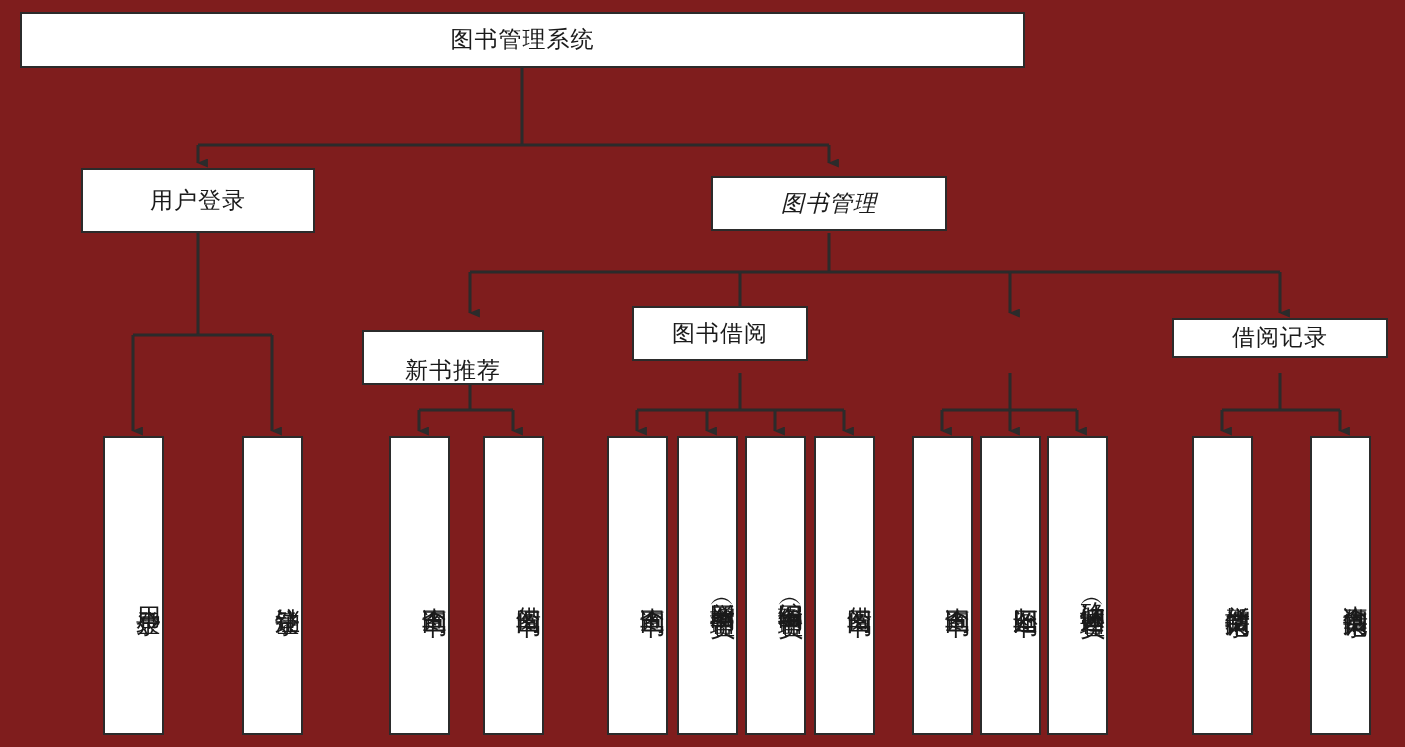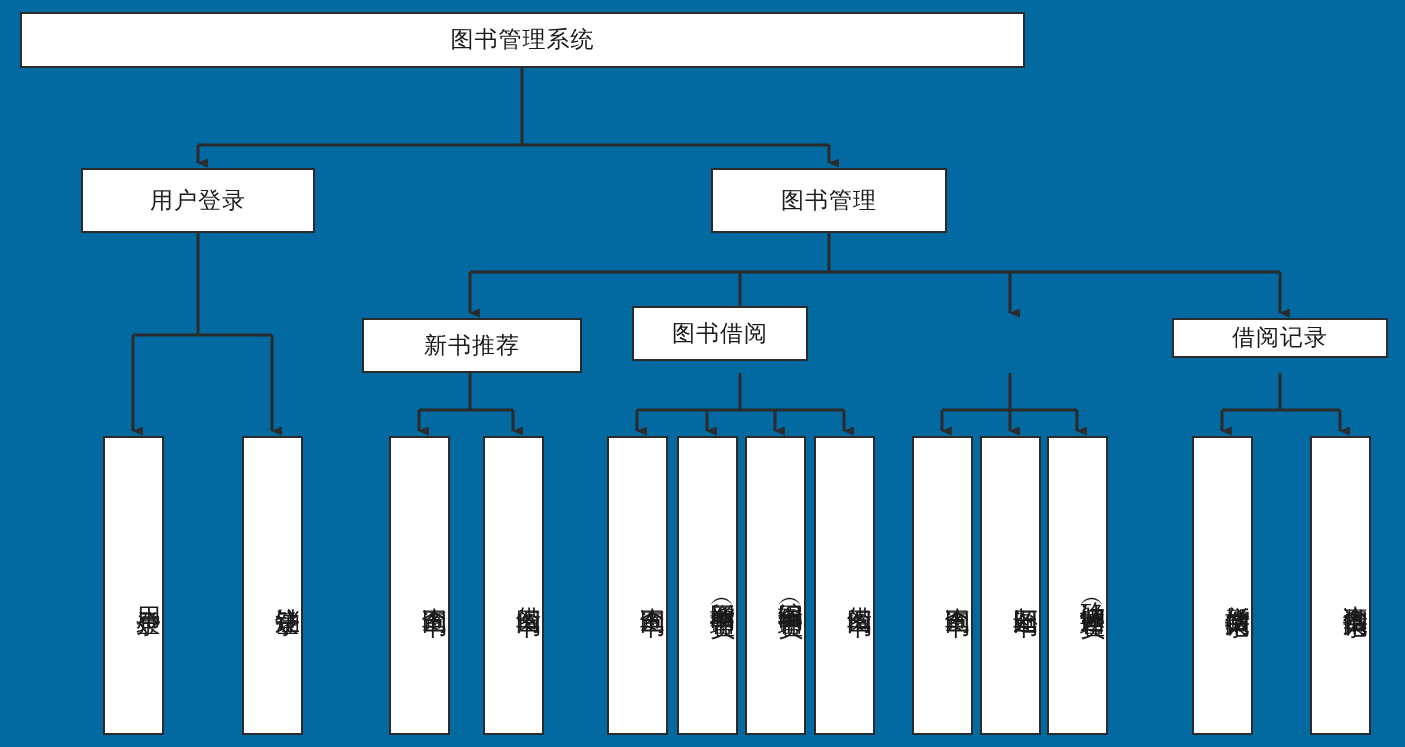--- a/index.html
+++ b/index.html
@@ -7,21 +7,21 @@
     padding: 0;
     background: #ffffff;
   }
   body {
     font-family: "DejaVu Sans", "Liberation Sans", sans-serif;
   }
   #canvas {
     position: relative;
     width: 1405px;
     height: 747px;
-    background: #0369a1;
+    background: #7f1d1d;
     overflow: hidden;
   }
   svg.wires {
     position: absolute;
     left: 0;
     top: 0;
     width: 1405px;
     height: 747px;
     pointer-events: none;
   }
@@ -123,25 +123,25 @@
     </g>
   </svg>
 
   <div class="node node-h" style="left:20px; top:12px; width:1005px; height:56px;">
     <span>图书管理系统</span>
   </div>
 
   <div class="node node-h" style="left:81px; top:168px; width:234px; height:65px;">
     <span>用户登录</span>
   </div>
-  <div class="node node-h" style="left:711px; top:168px; width:236px; height:65px;">
+  <div class="node node-h" style="left:711px; top:176px; width:236px; height:55px;font-style:italic;">
     <span>图书管理</span>
   </div>
 
-  <div class="node node-h" style="left:362px; top:318px; width:220px; height:55px;">
+  <div class="node node-h" style="left:362px; top:330px; width:182px; height:55px;align-items:flex-end;">
     <span>新书推荐</span>
   </div>
   <div class="node node-h" style="left:632px; top:306px; width:176px; height:55px;">
     <span>图书借阅</span>
   </div>
   <div class="node node-h" style="left:1172px; top:318px; width:216px; height:40px;">
     <span>借阅记录</span>
   </div>
 
   <div class="node node-v" style="left:103px; top:436px; width:61px; height:299px;">

